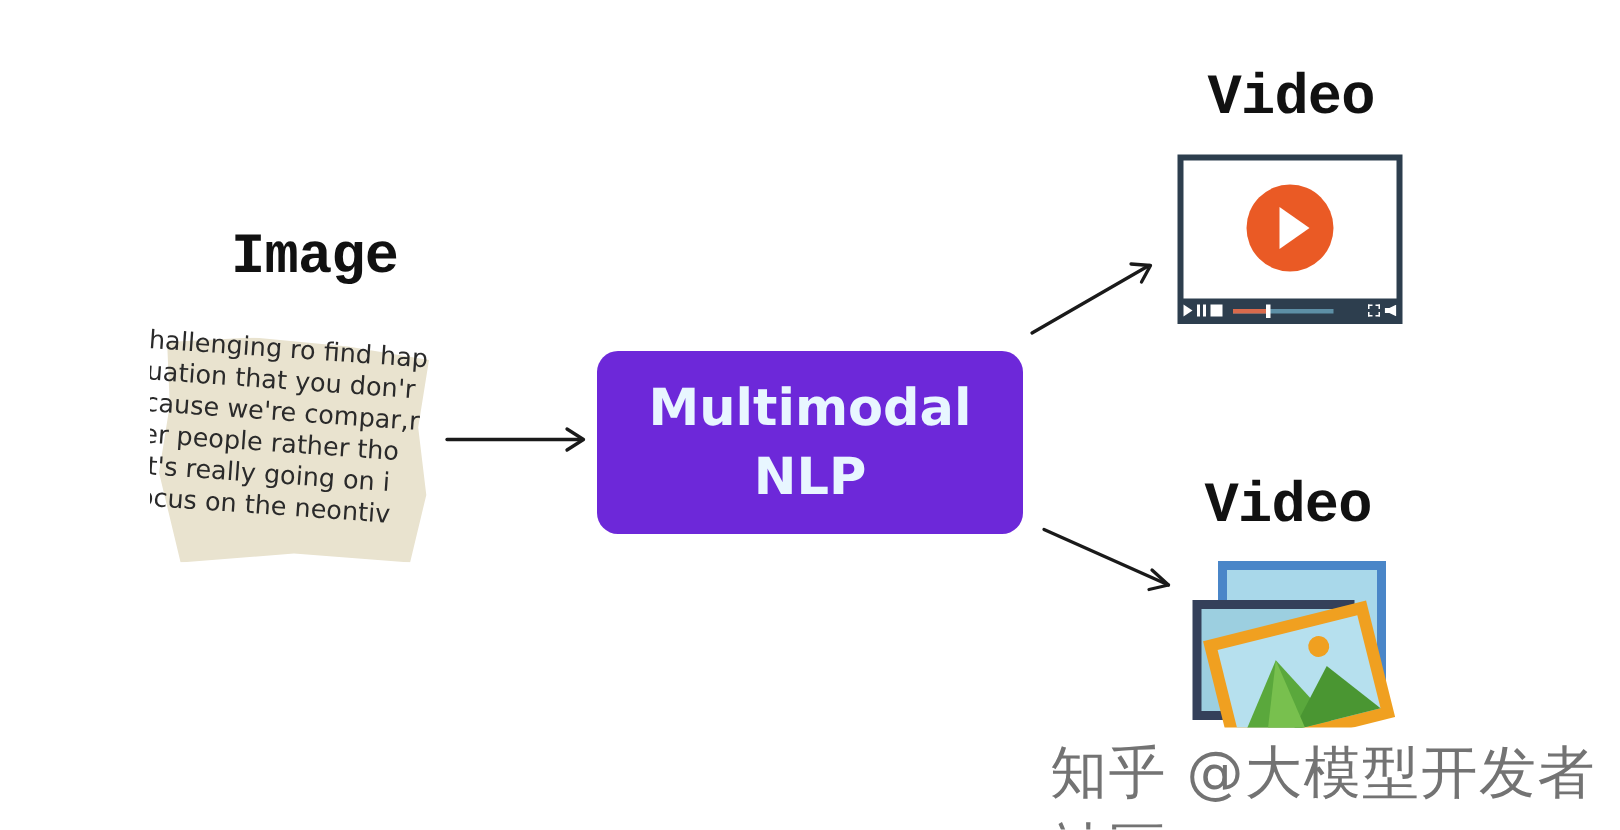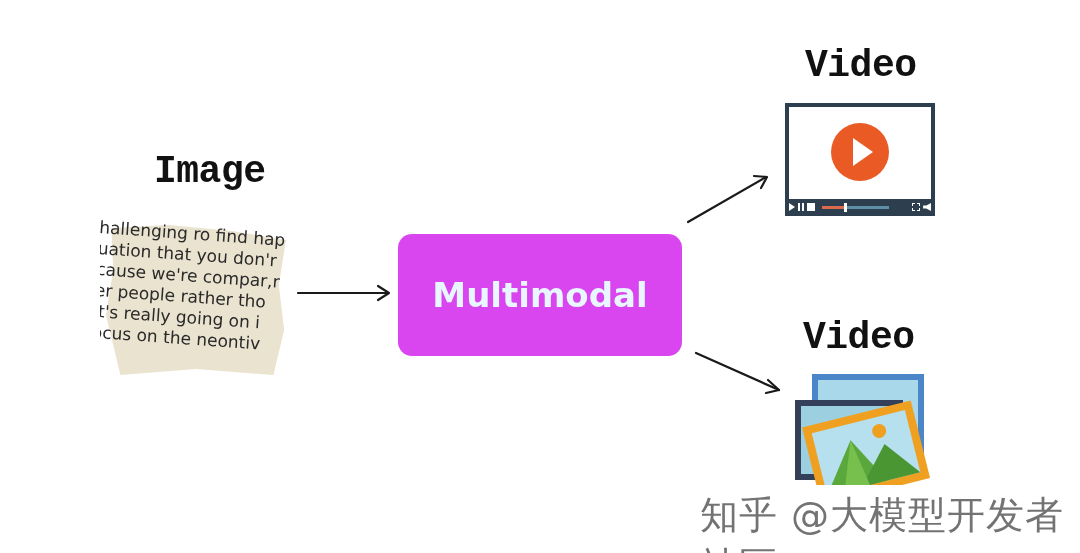--- a/index.html
+++ b/index.html
@@ -46,21 +46,21 @@
     }
 
     
     svg.arrows { position: absolute; left: 0; top: 0; }
 
     
     .nlp-box {
       position: absolute;
       left: 398px; top: 234px;
       width: 284px; height: 122px;
-      background: #d946ef;
+      background: #6d28d9;
       border-radius: 14px;
       display: flex; flex-direction: column;
       align-items: center; justify-content: center;
     }
     .nlp-box span {
       color: #e8f6ff;
       font-weight: bold;
       font-size: 34px;
       line-height: 46px;
       font-family: "DejaVu Sans", sans-serif;
@@ -143,20 +143,21 @@
     </g>
     <g>
       <line x1="696" y1="353" x2="779" y2="390"></line>
       <polyline points="768,380 779,390 766,393"></polyline>
     </g>
   </g>
 </svg>
 
 <div class="nlp-box">
   <span>Multimodal</span>
+  <span>NLP</span>
 </div>
 
 <div class="player">
   <div class="screen">
     <div class="play"></div>
   </div>
   <div class="controls">
     <div class="ctl-play"></div>
     <div class="ctl-pause"></div>
     <div class="ctl-stop"></div>

